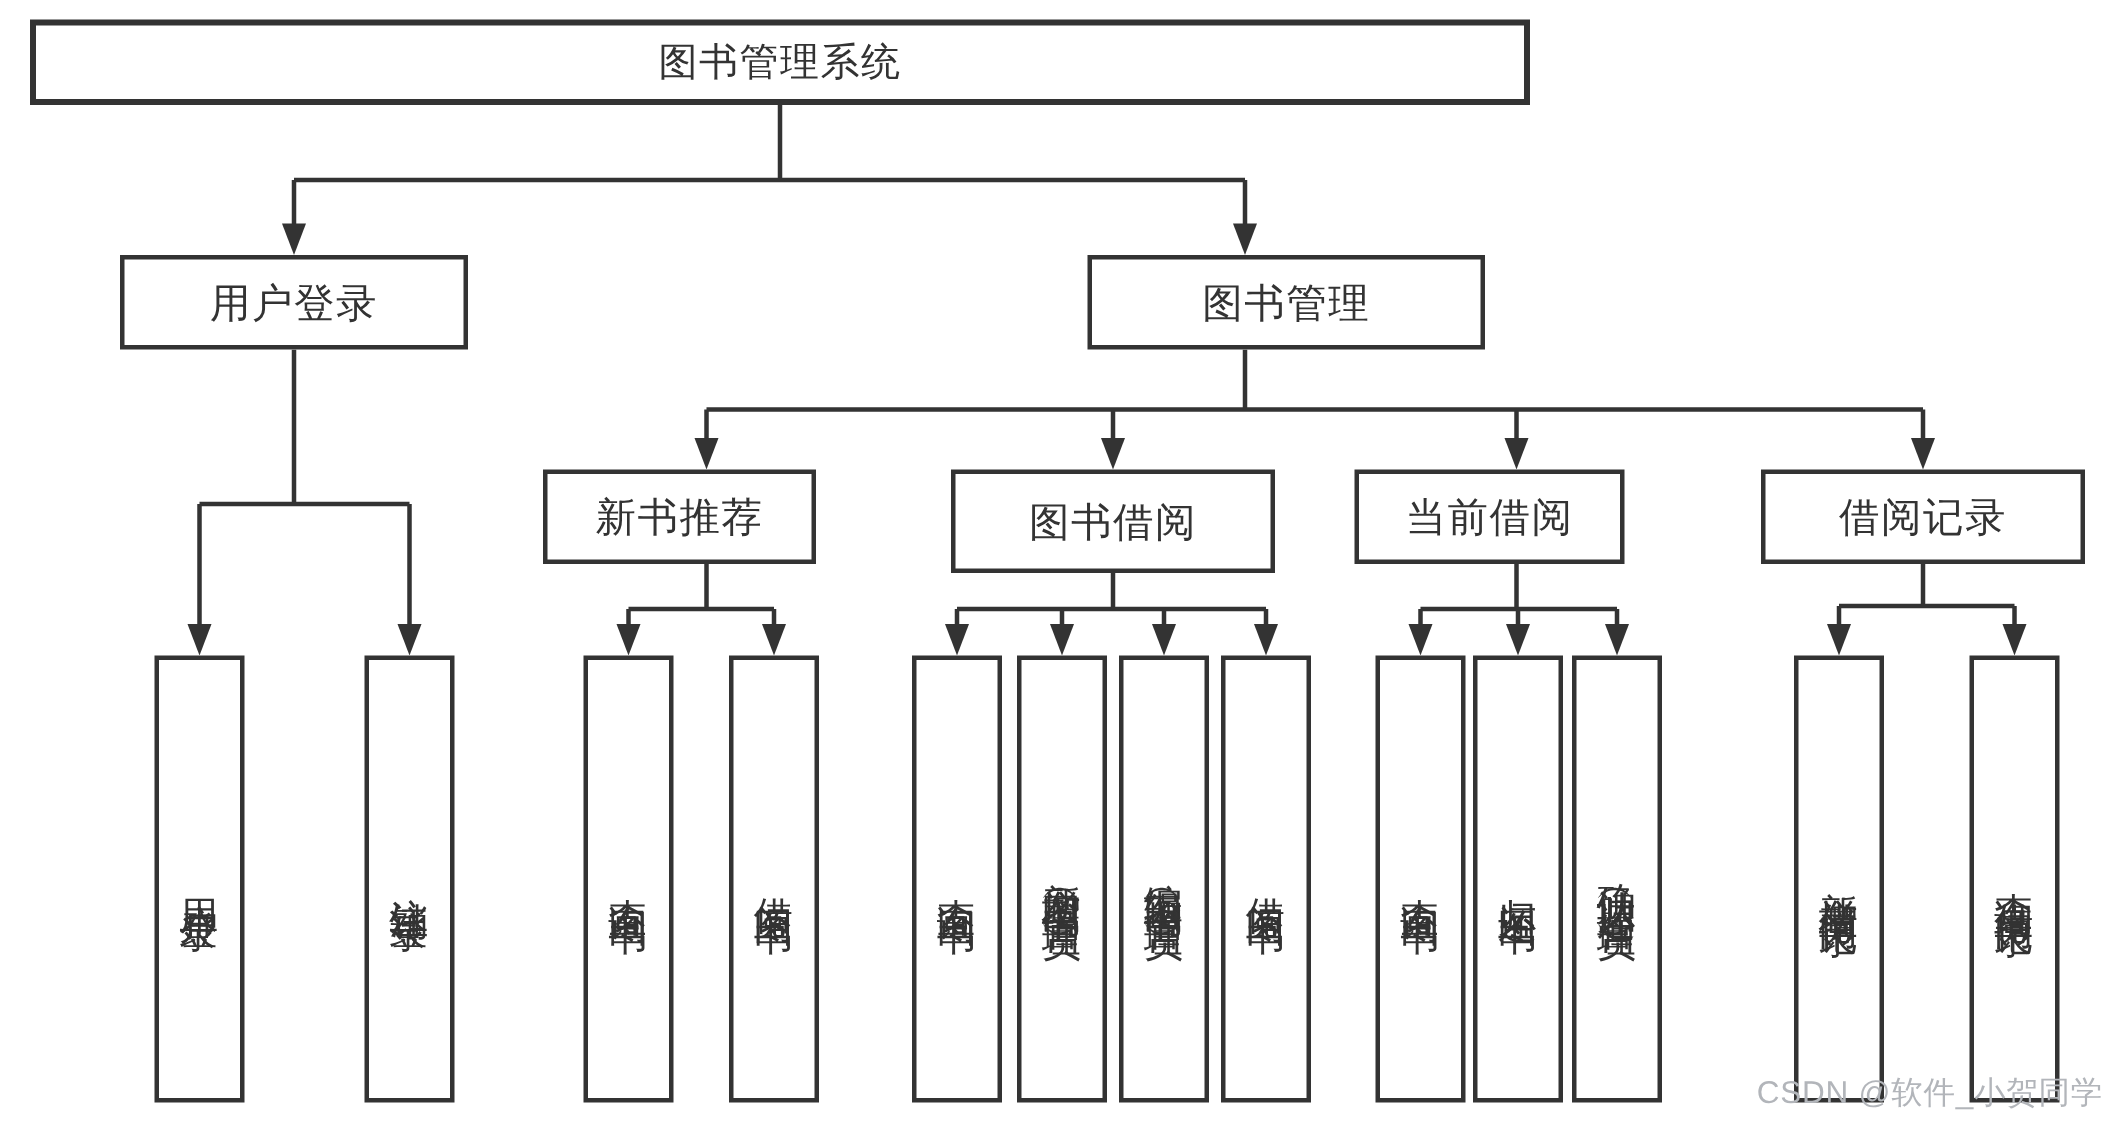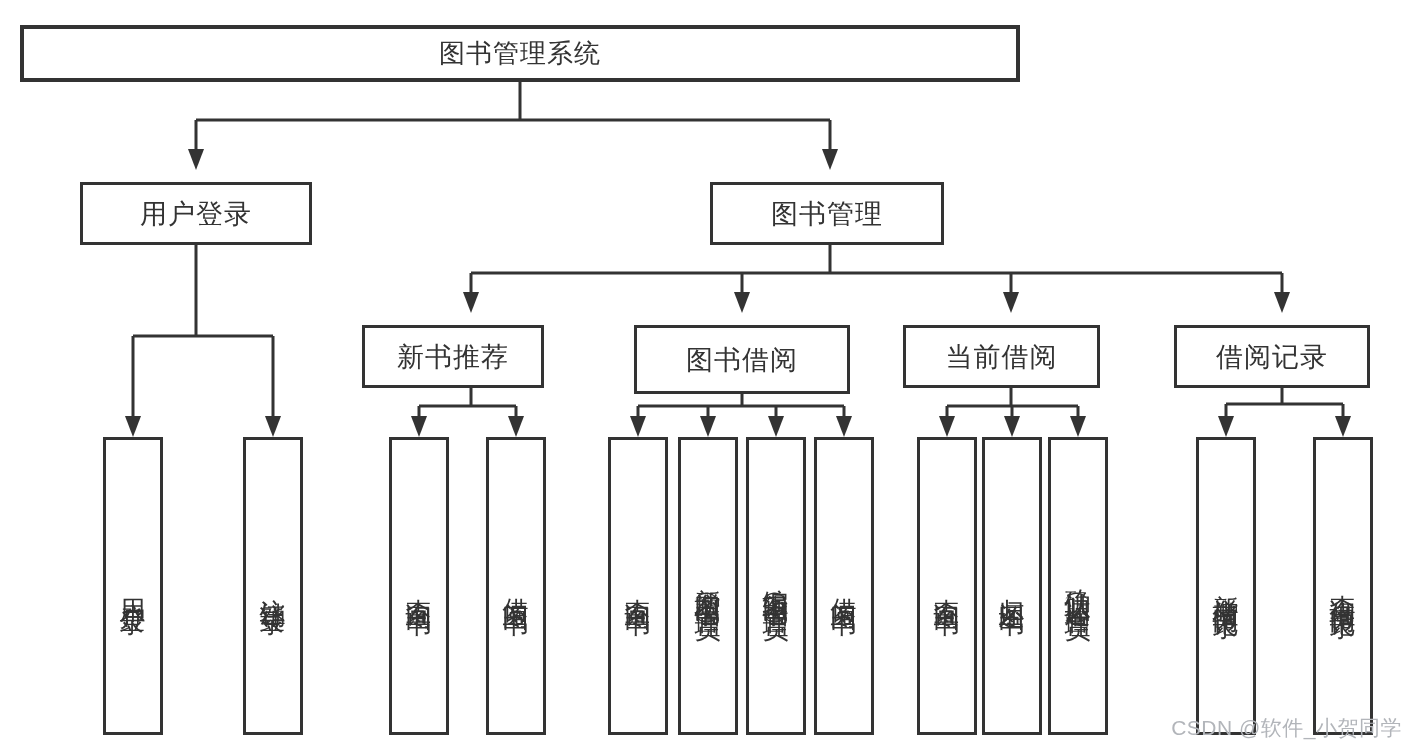--- a/index.html
+++ b/index.html
@@ -27,21 +27,21 @@
   .node {
     position: absolute;
     background: var(--box-fill);
     border: 3px solid var(--line);
     color: var(--text);
     display: flex;
     align-items: center;
     justify-content: center;
     z-index: 2;
   }
-  .hbox { font-size: 27px; letter-spacing: 1px; margin-top: 12px; }
+  .hbox { font-size: 27px; letter-spacing: 1px; }
   .root-box { border-width: 4px; font-size: 26px; }
   .vbox { width: 60px; }
   .vtext {
     writing-mode: vertical-rl;
     text-orientation: mixed;
     letter-spacing: 4px;
     line-height: 1;
     font-size: 26px;
     white-space: nowrap;
   }
@@ -117,34 +117,34 @@
     </g>
   </svg>
 
   <div class="node hbox root-box" style="left:20px; top:13px; width:1000px; height:57px;">
     <span>图书管理系统</span>
   </div>
 
   <div class="node hbox" style="left:80px; top:170px; width:232px; height:63px;">
     <span>用户登录</span>
   </div>
-  <div class="node hbox" style="left:710px; top:170px; width:234px; height:63px;">
+  <div class="node hbox" style="left:725px; top:170px; width:265px; height:63px;">
     <span>图书管理</span>
   </div>
 
   <div class="node hbox" style="left:362px; top:313px; width:182px; height:63px;">
     <span>新书推荐</span>
   </div>
   <div class="node hbox" style="left:634px; top:313px; width:216px; height:69px;">
     <span>图书借阅</span>
   </div>
-  <div class="node hbox" style="left:903px; top:313px; width:197px; height:63px;">
+  <div class="node hbox" style="left:903px; top:313px; width:180px; height:63px;">
     <span>当前借阅</span>
   </div>
-  <div class="node hbox" style="left:1174px; top:313px; width:196px; height:63px;">
+  <div class="node hbox" style="left:1174px; top:313px; width:216px; height:63px;">
     <span>借阅记录</span>
   </div>
 
   <div class="node vbox" style="left:103px; top:437px; height:298px;">
     <span class="vtext">用户登录</span>
   </div>
   <div class="node vbox" style="left:243px; top:437px; height:298px;">
     <span class="vtext">注销登录</span>
   </div>
 

